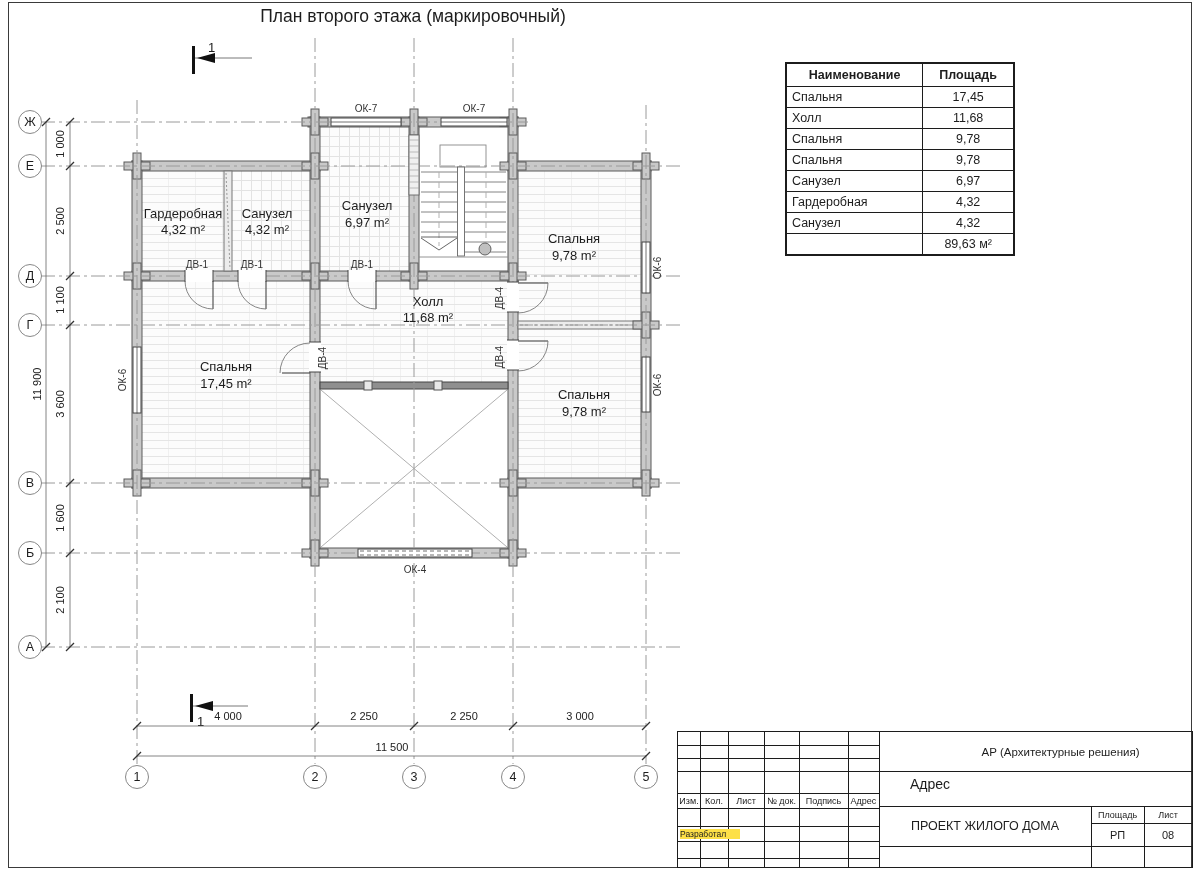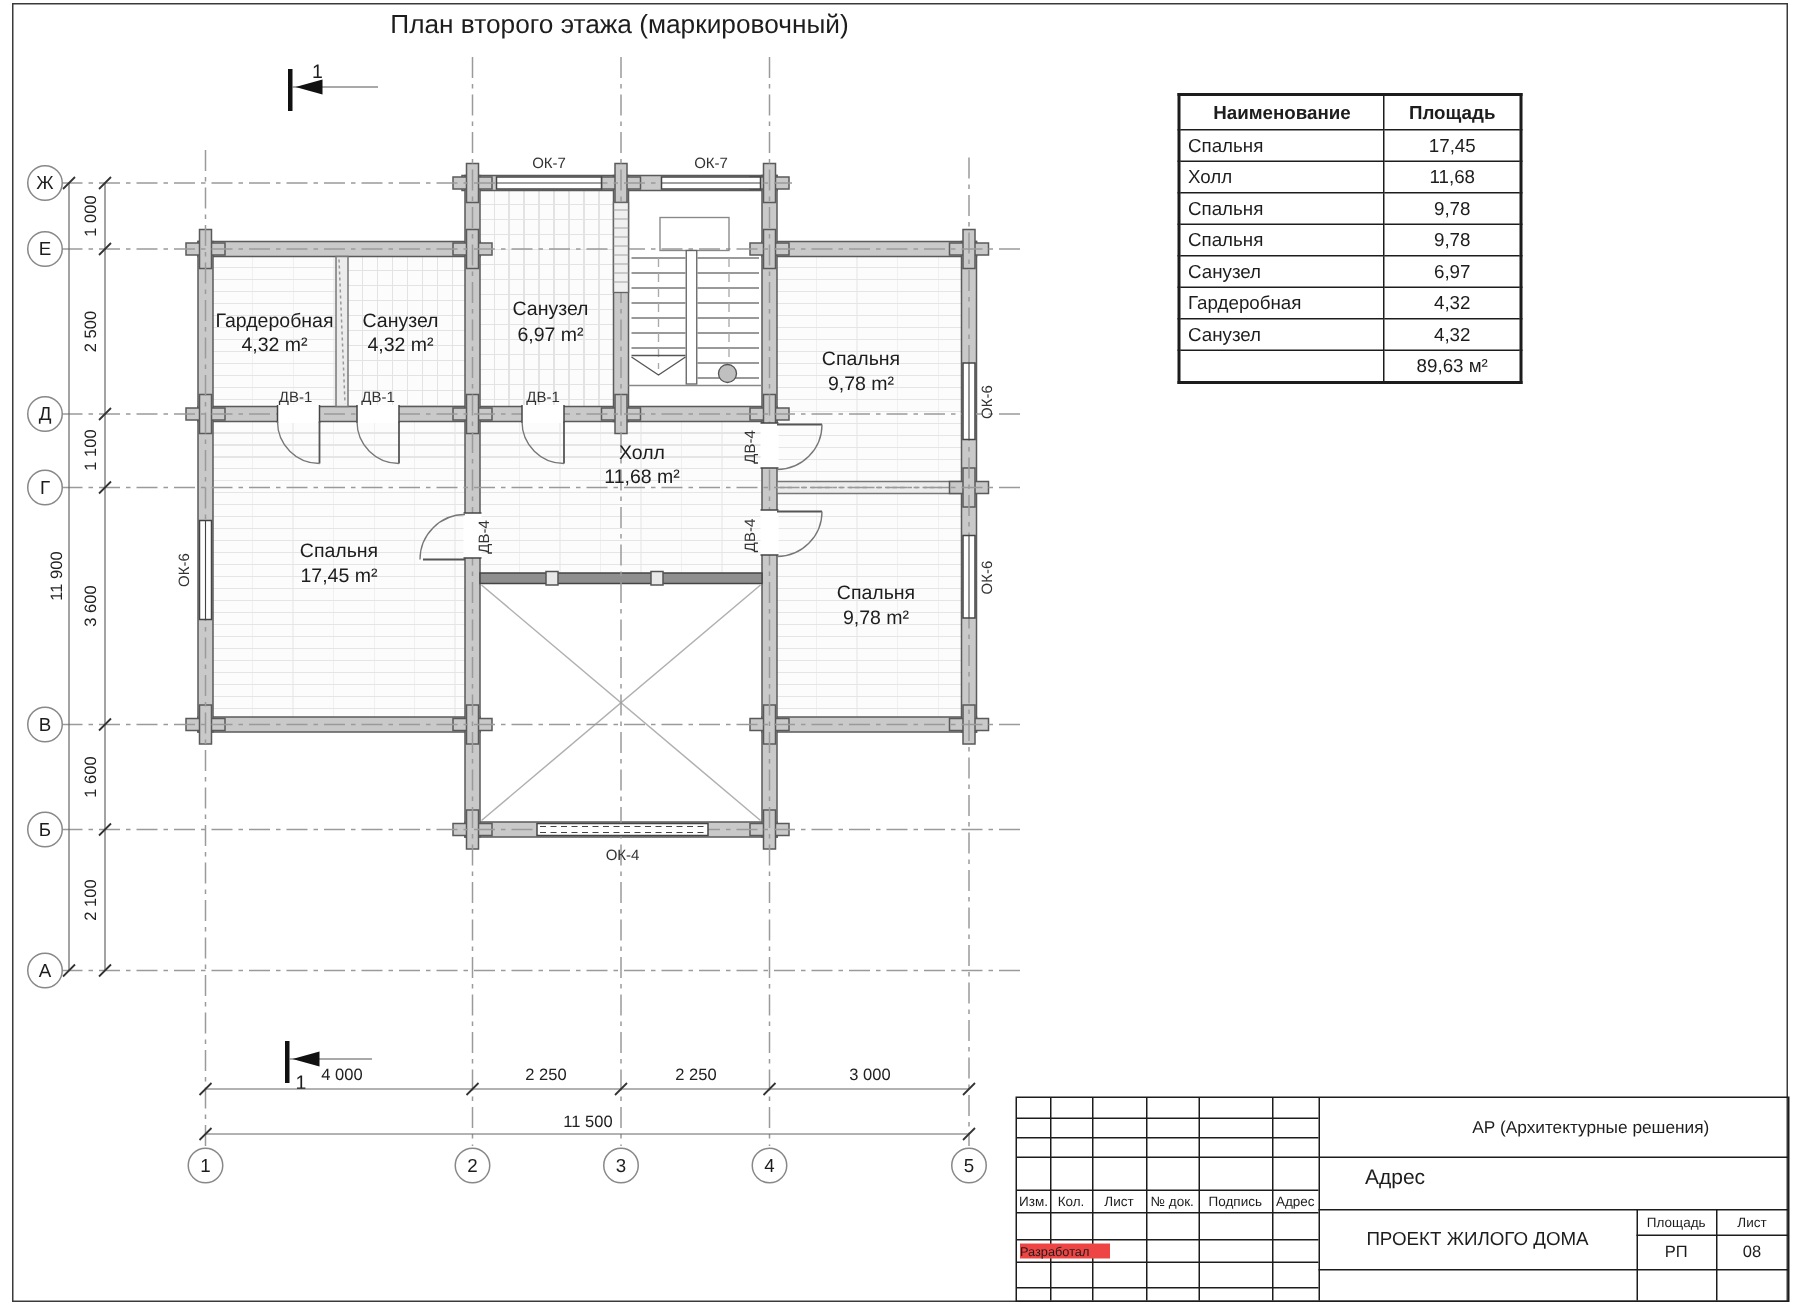--- a/index.html
+++ b/index.html
@@ -457,21 +457,21 @@
     <div class="tb-h" style="left:0;top:109px;width:201px;"></div>
     <div class="tb-h" style="left:0;top:126px;width:201px;"></div>
 
     <div class="tb-t ctr" style="left:0;top:61px;width:22px;height:15px;text-align:right;">Изм.</div>
     <div class="tb-t ctr" style="left:22px;top:61px;width:28px;height:15px;">Кол.</div>
     <div class="tb-t ctr" style="left:50px;top:61px;width:36px;height:15px;">Лист</div>
     <div class="tb-t ctr" style="left:86px;top:61px;width:35px;height:15px;">№ док.</div>
     <div class="tb-t ctr" style="left:121px;top:61px;width:49px;height:15px;">Подпись</div>
     <div class="tb-t ctr" style="left:170px;top:61px;width:31px;height:15px;">Адрес</div>
 
-    <div class="tb-t" style="left:2px;top:97px;width:60px;font-size:8.5px;background:#ef4444;">Разработал</div>
+    <div class="tb-t" style="left:2px;top:97px;width:60px;font-size:8.5px;background:#fde047;">Разработал</div>
     <div class="tb-t" style="left:2px;top:113px;width:60px;font-size:8.5px;background:#fff;margin-top:40px;">Проверил</div>
 
     <div class="tb-h" style="left:201px;top:39px;width:313px;"></div>
     <div class="tb-h" style="left:201px;top:74px;width:313px;"></div>
     <div class="tb-t ctr" style="left:201px;top:0;width:313px;height:39px;font-size:11.5px;padding-left:50px;box-sizing:border-box;">АР (Архитектурные решения)</div>
     <div class="tb-t" style="left:214px;top:44px;font-size:14px;margin-left:18px;">Адрес</div>
     <div class="tb-t ctr" style="left:201px;top:74px;width:212px;height:40px;font-size:12.5px;">ПРОЕКТ ЖИЛОГО ДОМА</div>
     <div class="tb-h" style="left:201px;top:114px;width:313px;"></div>
     <div class="tb-v" style="left:413px;top:74px;height:61px;"></div>
     <div class="tb-v" style="left:466px;top:74px;height:61px;"></div>

